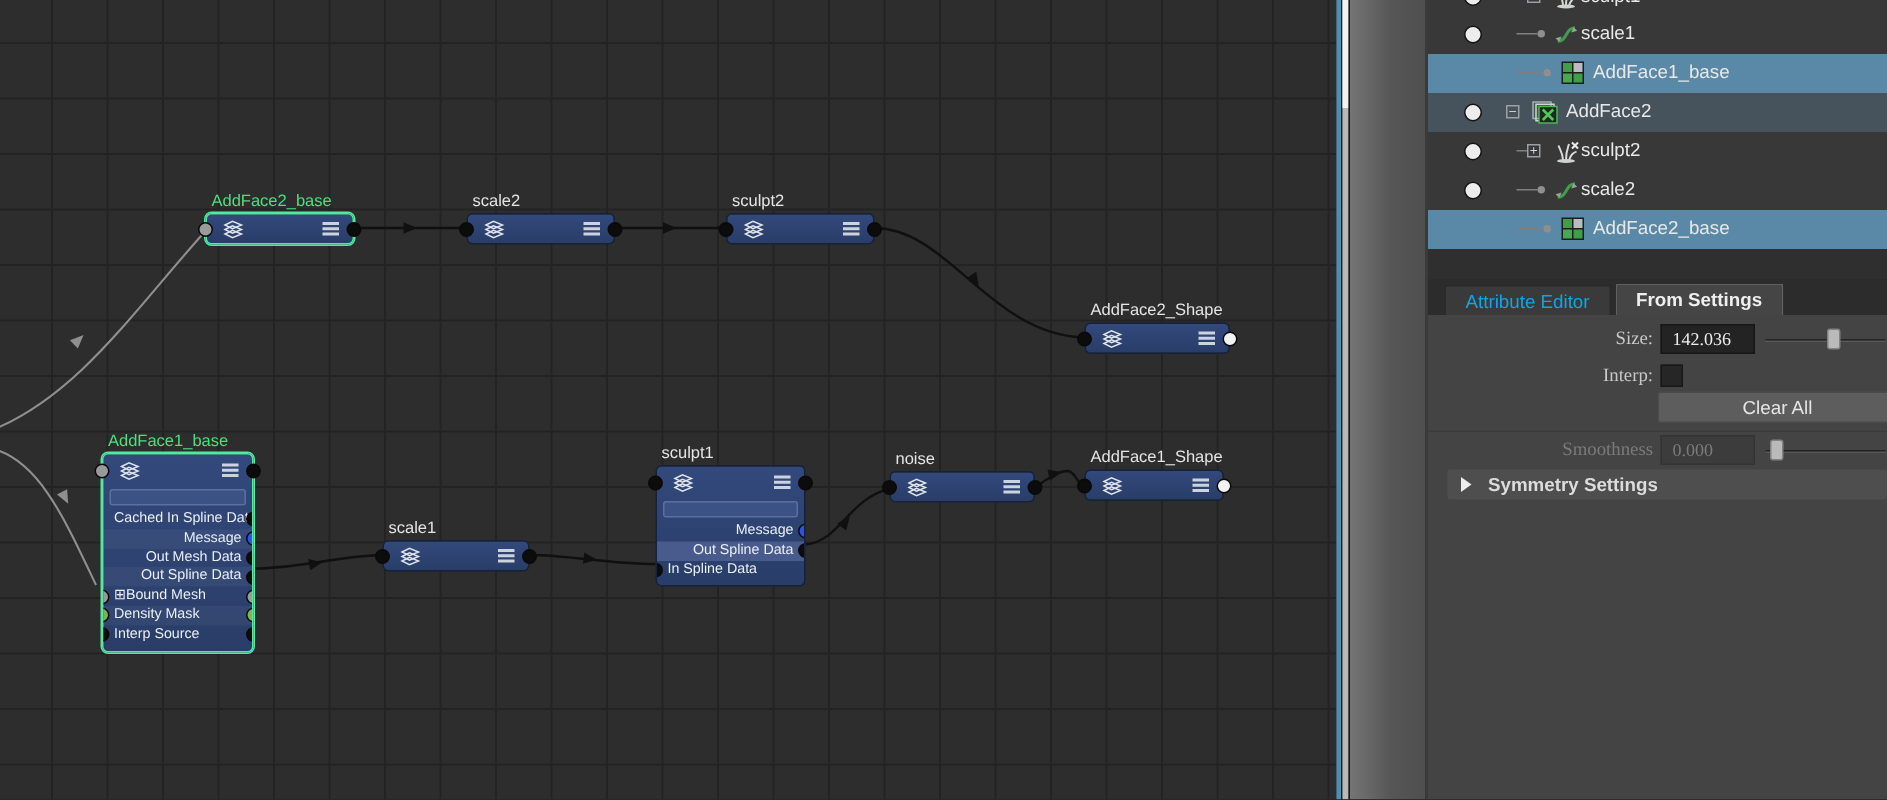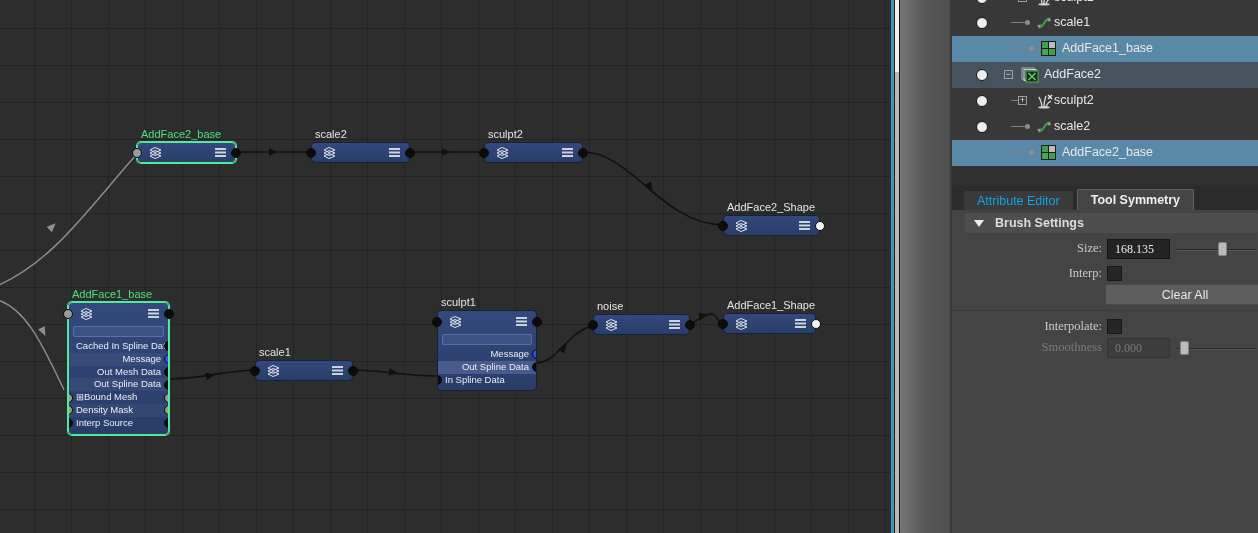--- a/index.html
+++ b/index.html
@@ -391,57 +391,53 @@
               <i style="background:#3f9e47"></i>
             </span>
           </span>
           <span class="olabel" style="left: 110px;">AddFace2_base</span>
         </div>
       </div>
 
     <div class="editor">
       <div class="tabbar" id="tabbar">
           <div class="tab">Attribute Editor</div>
-          <div class="tab active">Tool Symmetry</div>
-        </div>
-
-
-      <div class="sec">
-        <span class="tri-down"></span>
-        <span>Brush Settings</span>
-      </div>
+          <div class="tab active">From Settings</div>
+        </div>
+
+
 
       <div class="frow">
         <span class="flabel">Size:</span>
-        <span class="finput">168.135</span>
+        <span class="finput">142.036</span>
         <span class="slider">
           <span class="groove"></span>
           <span class="handle" style="left: 51%;"></span>
         </span>
       </div>
 
       <div class="frow">
         <span class="flabel">Interp:</span>
         <span class="checkbox"></span>
       </div>
 
       <button class="clear-btn">Clear All</button>
       <div class="hsep"></div>
 
-      <div class="frow">
-        <span class="flabel">Interpolate:</span>
-        <span class="checkbox"></span>
-      </div>
 
 
       <div class="frow" style="margin-top:2px">
         <span class="flabel dis">Smoothness</span>
         <span class="finput dis">0.000</span>
         <span class="slider">
           <span class="groove"></span>
           <span class="handle" style="left: 4%;"></span>
         </span>
       </div>
 
 
+      <div class="sec" style="margin-top:4px">
+        <span class="tri-right"></span>
+        <span>Symmetry Settings</span>
+      </div>
     </div>
   </div>
 </div>
 
 </body></html>

